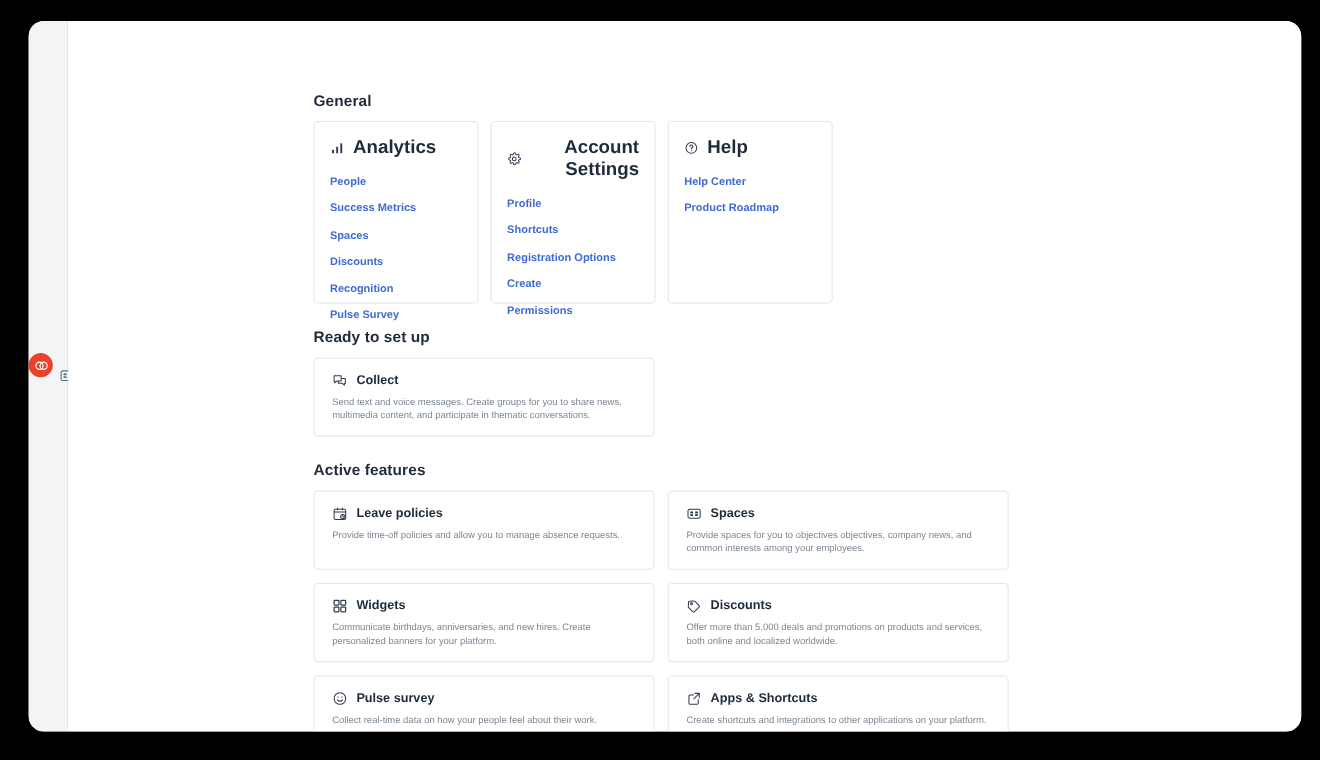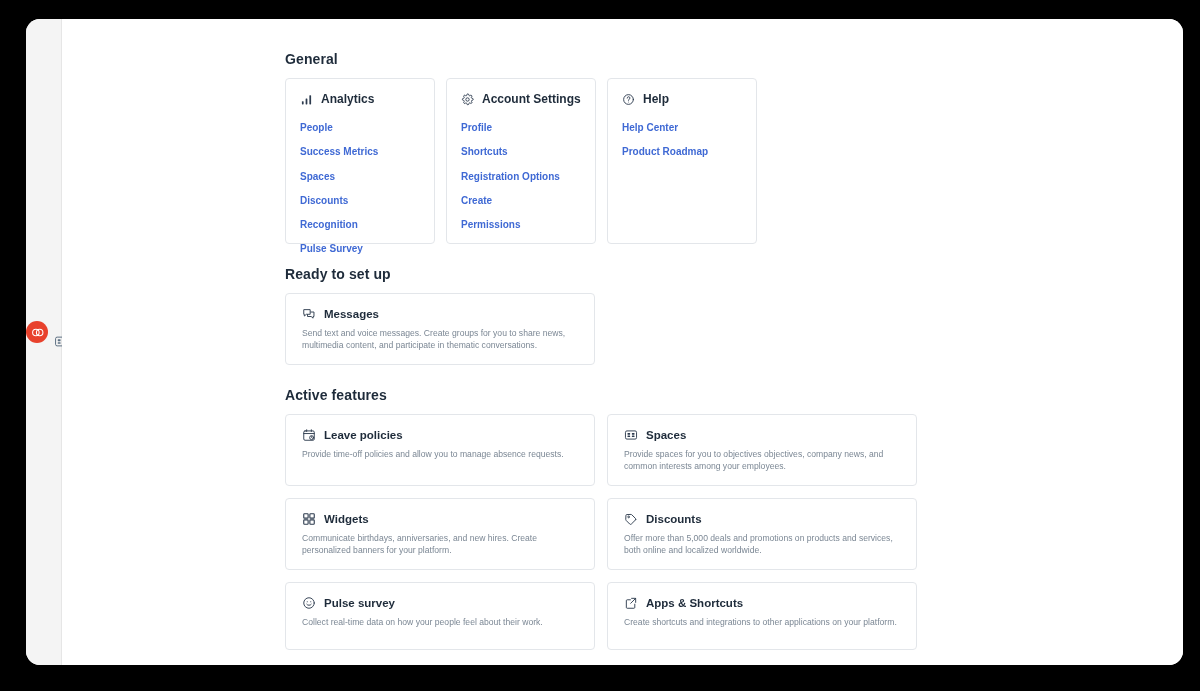--- a/index.html
+++ b/index.html
@@ -91,20 +91,21 @@
 
   
   .content {
     flex: 1 1 auto;
     background: #ffffff;
     overflow: hidden;
     position: relative;
   }
   .content-inner {
     padding: 32px 0 0 223px;
+    margin-top: 32px;
   }
 
   .section-title {
     font-size: 14px;
     font-weight: bold;
     color: #1e2b3a;
     letter-spacing: .1px;
     margin-bottom: 11px;
   }
   .section-title.spaced { margin-top: 22px; }
@@ -123,23 +124,24 @@
     padding: 13px 14px 10px 14px;
   }
   .link-card-head {
     display: flex;
     align-items: center;
     gap: 8px;
     margin-bottom: 11px;
   }
   .link-card-head .ic { color: #2d3b4e; display: flex; }
   .link-card-title {
-    font-size: 12px;
+    font-size: 17px;
     font-weight: bold;
     color: #1e2b3a;
+    text-align: right;
   }
   .link-list { list-style: none; }
   .link-list li { margin-bottom: 6.3px; font-weight: bold; }
   .link-list a {
     font-size: 10px;
     color: #3f69d4;
     text-decoration: none;
     cursor: pointer;
   }
 
@@ -355,21 +357,21 @@
       <h2 class="section-title spaced">Ready to set up</h2>
 
       <section class="feature-card single tall">
         <div class="feature-head">
           <span class="ic">
             <svg width="14" height="14" viewBox="0 0 24 24" fill="none" stroke="currentColor" stroke-width="1.6" stroke-linejoin="round">
               <path d="M3 4.5h11v8H7.5L4 15.5v-3H3Z"></path>
               <path d="M9.5 12.5v3.8h6.2l3.3 2.8v-2.8h1.5V8.6h-6"></path>
             </svg>
           </span>
-          <span class="feature-title">Messages</span>
+          <span class="feature-title">Collect</span>
         </div>
         <p class="feature-desc">Send text and voice messages. Create groups for you to share news, multimedia content, and participate in thematic conversations.</p>
       </section>
 
       <h2 class="section-title spaced">Active features</h2>
 
       <div class="feature-grid">
 
         <section class="feature-card">
           <div class="feature-head">

